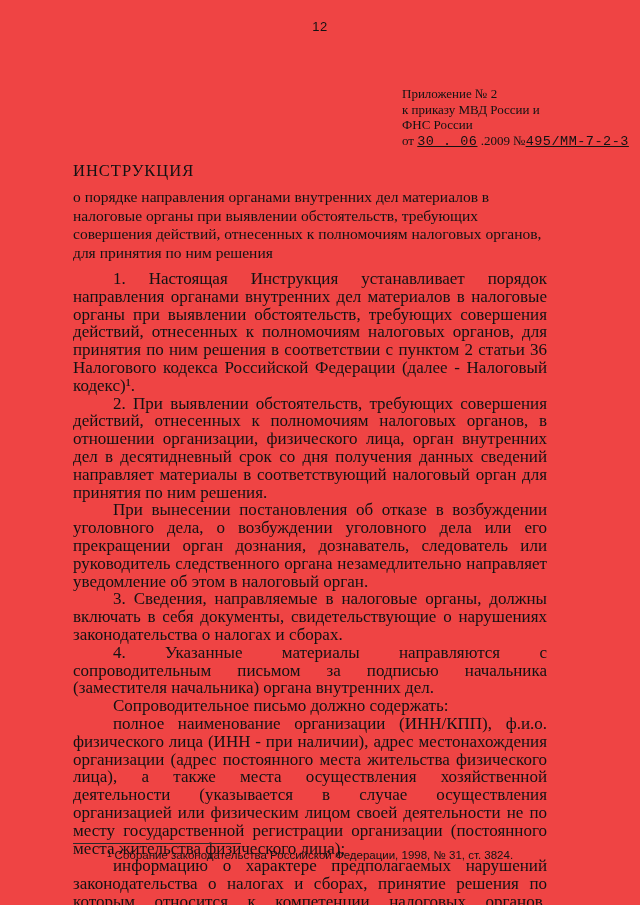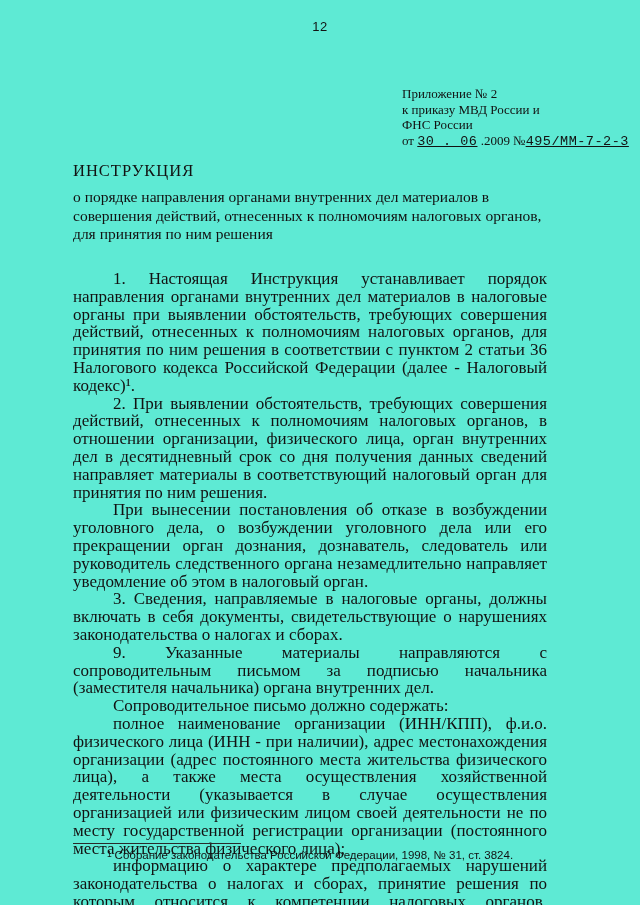--- a/index.html
+++ b/index.html
@@ -1,20 +1,20 @@
 <!DOCTYPE html>
 <html><head>
 <meta charset="utf-8">
 <style>
   html, body { margin: 0; padding: 0; background: #ffffff; }
   .page {
     position: relative;
     width: 640px;
     height: 905px;
-    background: #5eead4;
+    background: #ef4444;
     color: #121212;
     font-family: "Liberation Serif", serif;
     overflow: hidden;
   }
   .page-number {
     position: absolute;
     top: 19px; left: 0; right: 0;
     text-align: center;
     font-family: "Liberation Sans", sans-serif;
     font-size: 13px;
@@ -99,30 +99,31 @@
   <div class="appendix-block">
     <div>Приложение № 2</div>
     <div>к приказу МВД России и</div>
     <div>ФНС России</div>
     <div><span>от</span> <span class="typed">30 . 06</span> <span>.2009 №</span><span class="typed">495/ММ-7-2-3</span></div>
   </div>
 
   <div class="title-block">
     <div class="doc-title">ИНСТРУКЦИЯ</div>
     <div class="subtitle-line">о порядке направления органами внутренних дел материалов в</div>
+    <div class="subtitle-line">налоговые органы при выявлении обстоятельств, требующих</div>
     <div class="subtitle-line">совершения действий, отнесенных к полномочиям налоговых органов,</div>
     <div class="subtitle-line">для принятия по ним решения</div>
   </div>
 
   <div class="body-text">
     <p>1. Настоящая Инструкция устанавливает порядок направления органами внутренних дел материалов в налоговые органы при выявлении обстоятельств, требующих совершения действий, отнесенных к полномочиям налоговых органов, для принятия по ним решения в соответствии с пунктом 2 статьи 36 Налогового кодекса Российской Федерации (далее - Налоговый кодекс)¹.</p>
     <p>2.  При выявлении обстоятельств, требующих совершения действий, отнесенных к полномочиям налоговых органов, в отношении организации, физического лица, орган внутренних дел в десятидневный срок со дня получения данных сведений направляет материалы в соответствующий налоговый орган для принятия по ним решения.</p>
     <p>При вынесении постановления об отказе в возбуждении уголовного дела, о возбуждении уголовного дела или его прекращении орган дознания, дознаватель, следователь или руководитель следственного органа незамедлительно направляет уведомление об этом в налоговый орган.</p>
     <p>3. Сведения, направляемые в налоговые органы, должны включать в себя документы, свидетельствующие о нарушениях законодательства о налогах и сборах.</p>
-    <p>9. Указанные материалы направляются с сопроводительным письмом за подписью начальника (заместителя начальника) органа внутренних дел.</p>
+    <p>4. Указанные материалы направляются с сопроводительным письмом за подписью начальника (заместителя начальника) органа внутренних дел.</p>
     <p>Сопроводительное письмо должно содержать:</p>
     <p>полное наименование организации (ИНН/КПП), ф.и.о. физического лица (ИНН - при наличии), адрес местонахождения организации (адрес постоянного места жительства физического лица), а также места осуществления хозяйственной деятельности (указывается в случае осуществления организацией или физическим лицом своей деятельности не по месту государственной регистрации организации (постоянного места жительства физического лица);</p>
     <p>информацию о характере предполагаемых нарушений законодательства о налогах и сборах, принятие решения по которым относится к компетенции налоговых органов, изложение связанных с ним</p>
   </div>
 
   <div class="footnote-block">
     <div class="footnote-rule"></div>
     <div><sup class="footnote-marker">1</sup><span>Собрание законодательства Российской Федерации, 1998, № 31, ст. 3824.</span></div>
   </div>
 

